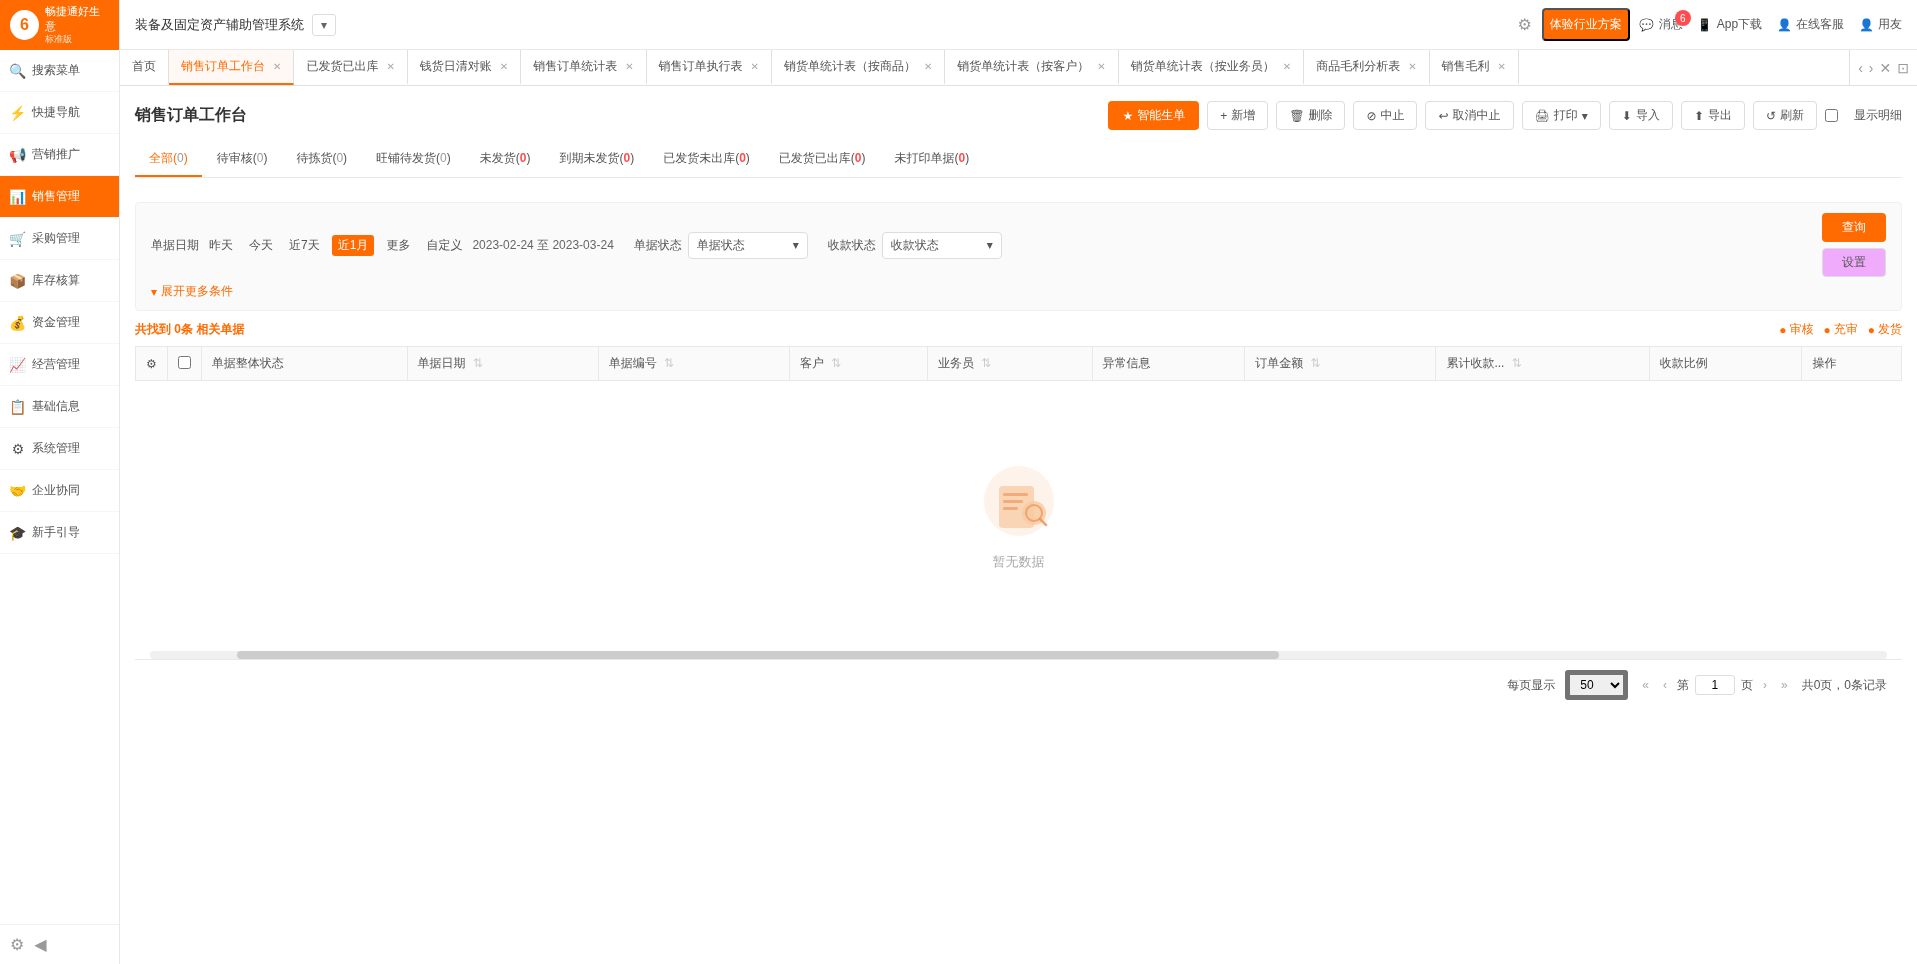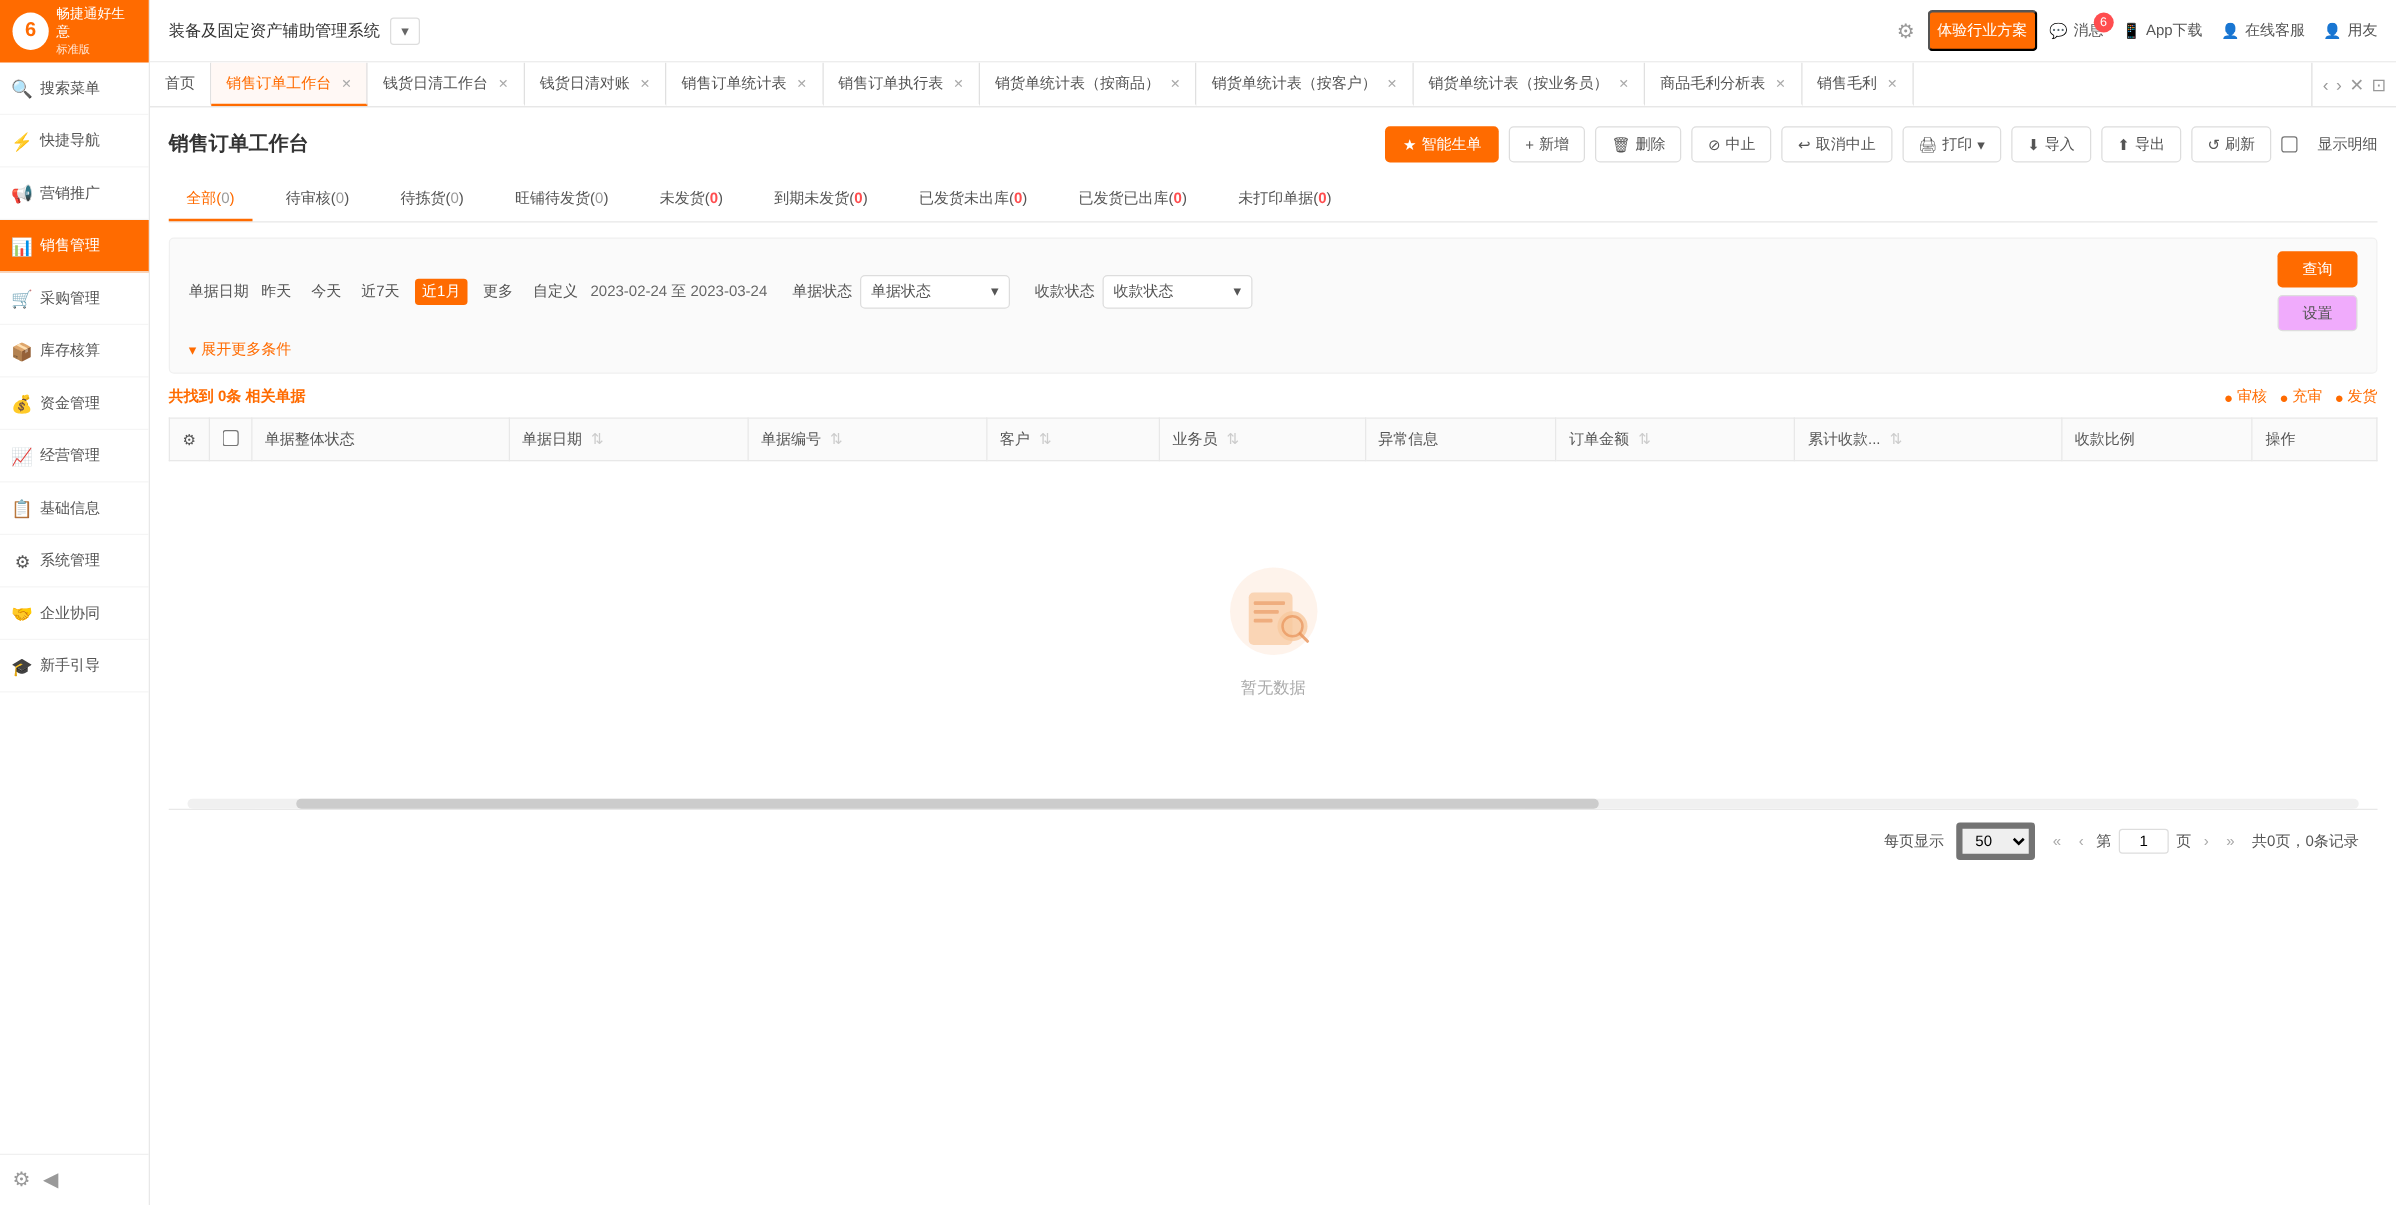--- a/index.html
+++ b/index.html
@@ -44,21 +44,21 @@
     .content-inner { background: #fff; margin: 0; padding: 15px; height: 100%; }
 
     
     .page-header { display: flex; align-items: center; justify-content: space-between; margin-bottom: 12px; }
     .page-title { font-size: 16px; font-weight: bold; color: #333; }
     .page-header-actions { display: flex; align-items: center; gap: 8px; }
     .btn-smart { background: #ff6b00; color: #fff; border: none; padding: 6px 14px; border-radius: 4px; cursor: pointer; font-size: 12px; display: flex; align-items: center; gap: 4px; }
     .btn-outline { border: 1px solid #ddd; background: #fff; color: #555; padding: 5px 12px; border-radius: 4px; cursor: pointer; font-size: 12px; display: flex; align-items: center; gap: 4px; }
 
     
-    .sub-tabs { display: flex; align-items: center; border-bottom: 1px solid #e8e8e8; margin-bottom: 12px; gap: 13px; }
+    .sub-tabs { display: flex; align-items: center; border-bottom: 1px solid #e8e8e8; margin-bottom: 24px; gap: 1px; }
     .sub-tab { padding: 8px 14px; font-size: 12px; color: #555; cursor: pointer; border-bottom: 2px solid transparent; white-space: nowrap; }
     .sub-tab.active { color: #ff6b00; border-bottom: 2px solid #ff6b00; }
 
     
     .filter-area { background: #fafafa; border: 1px solid #f0f0f0; border-radius: 4px; padding: 10px 15px; margin-bottom: 10px; }
     .filter-row { display: flex; align-items: center; gap: 20px; flex-wrap: wrap; }
     .filter-item { display: flex; align-items: center; gap: 6px; }
     .filter-label { color: #555; font-size: 12px; white-space: nowrap; }
     .filter-date-options { display: flex; gap: 8px; align-items: center; }
     .filter-date-opt { font-size: 12px; color: #555; cursor: pointer; padding: 2px 4px; }
@@ -202,21 +202,21 @@
   <div class="tabbar">
     <div id="tabs-container" style="display:flex;align-items:stretch;overflow:hidden;flex:1;">
         <div class="tab home">
           <span>首页</span>
         </div>
         <div class="tab active">
           <span>销售订单工作台</span>
           <span class="tab-close">✕</span>
         </div>
         <div class="tab">
-          <span>钱货日清工作台</span>
+          <span>已发货已出库</span>
           <span class="tab-close">✕</span>
         </div>
         <div class="tab">
           <span>钱货日清对账</span>
           <span class="tab-close">✕</span>
         </div>
         <div class="tab">
           <span>销售订单统计表</span>
           <span class="tab-close">✕</span>
         </div>

